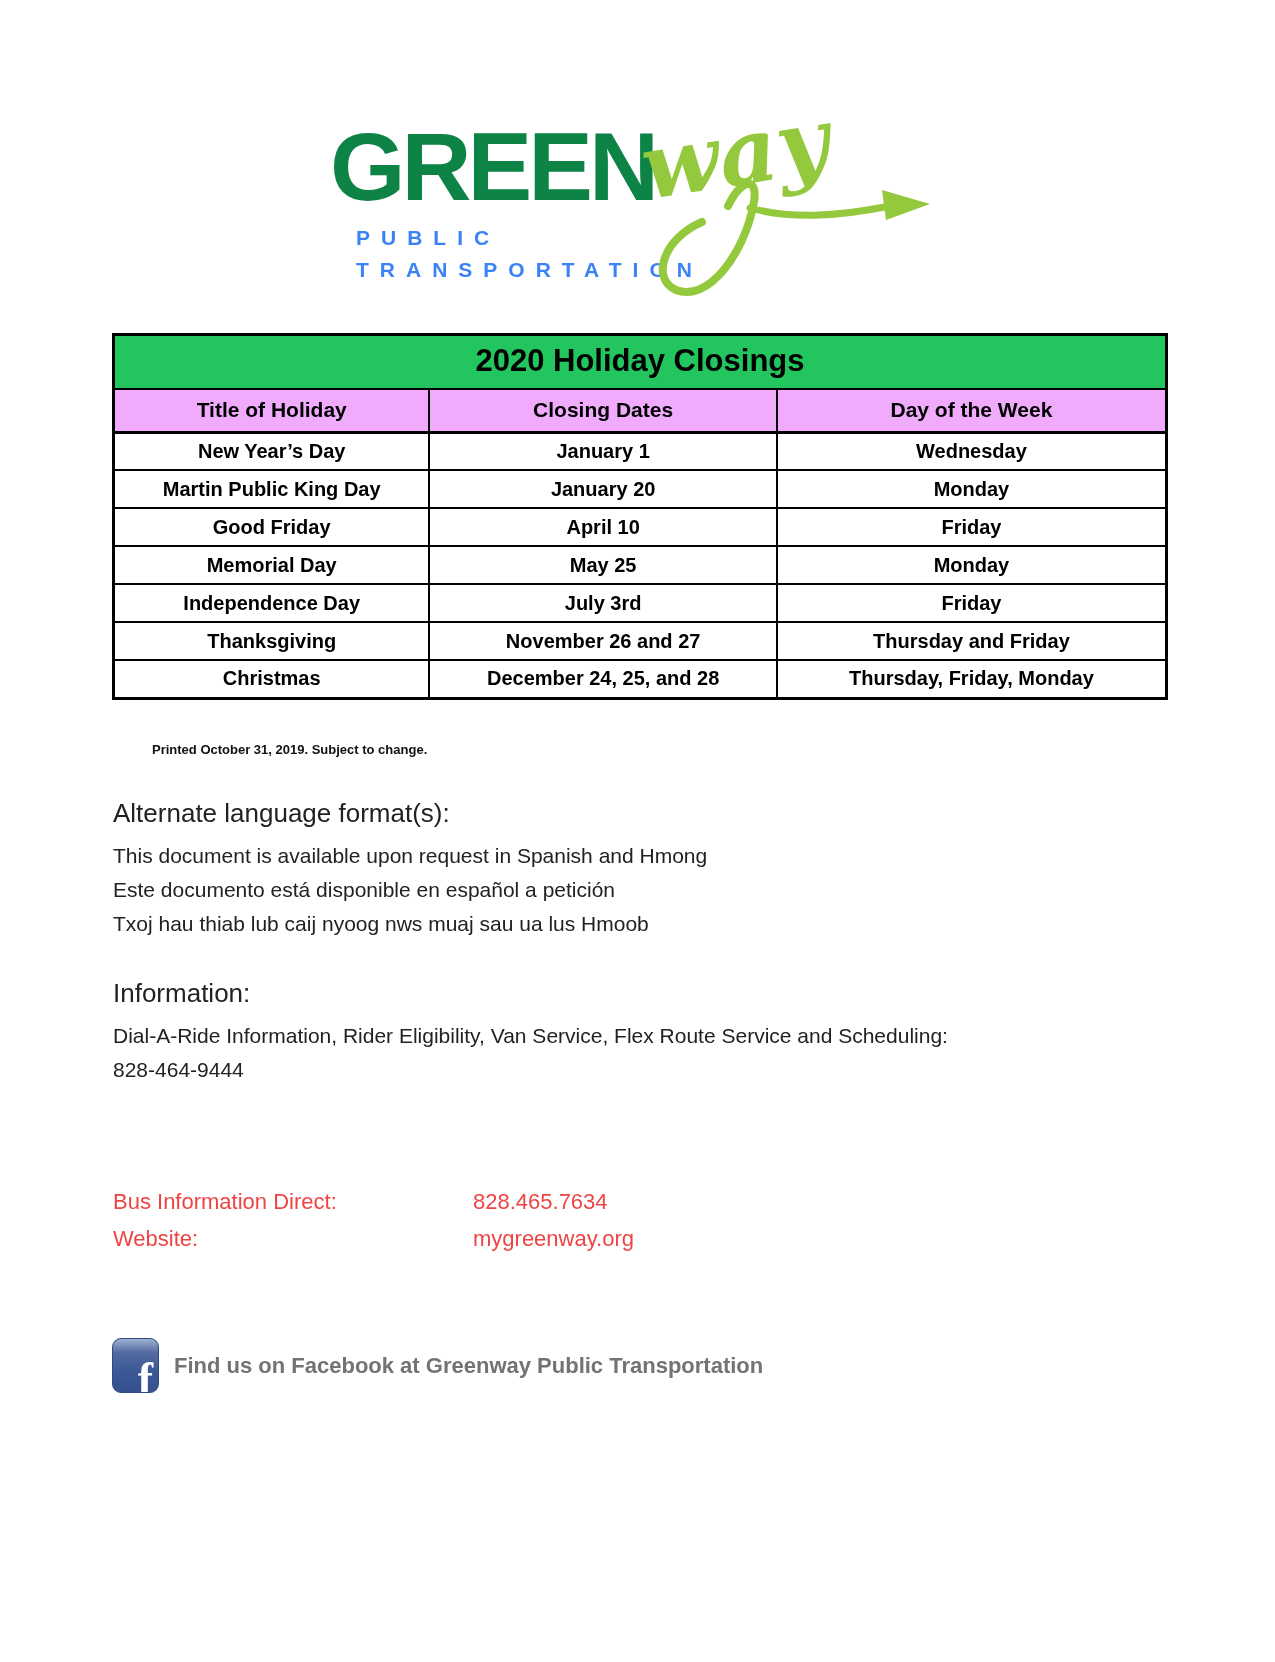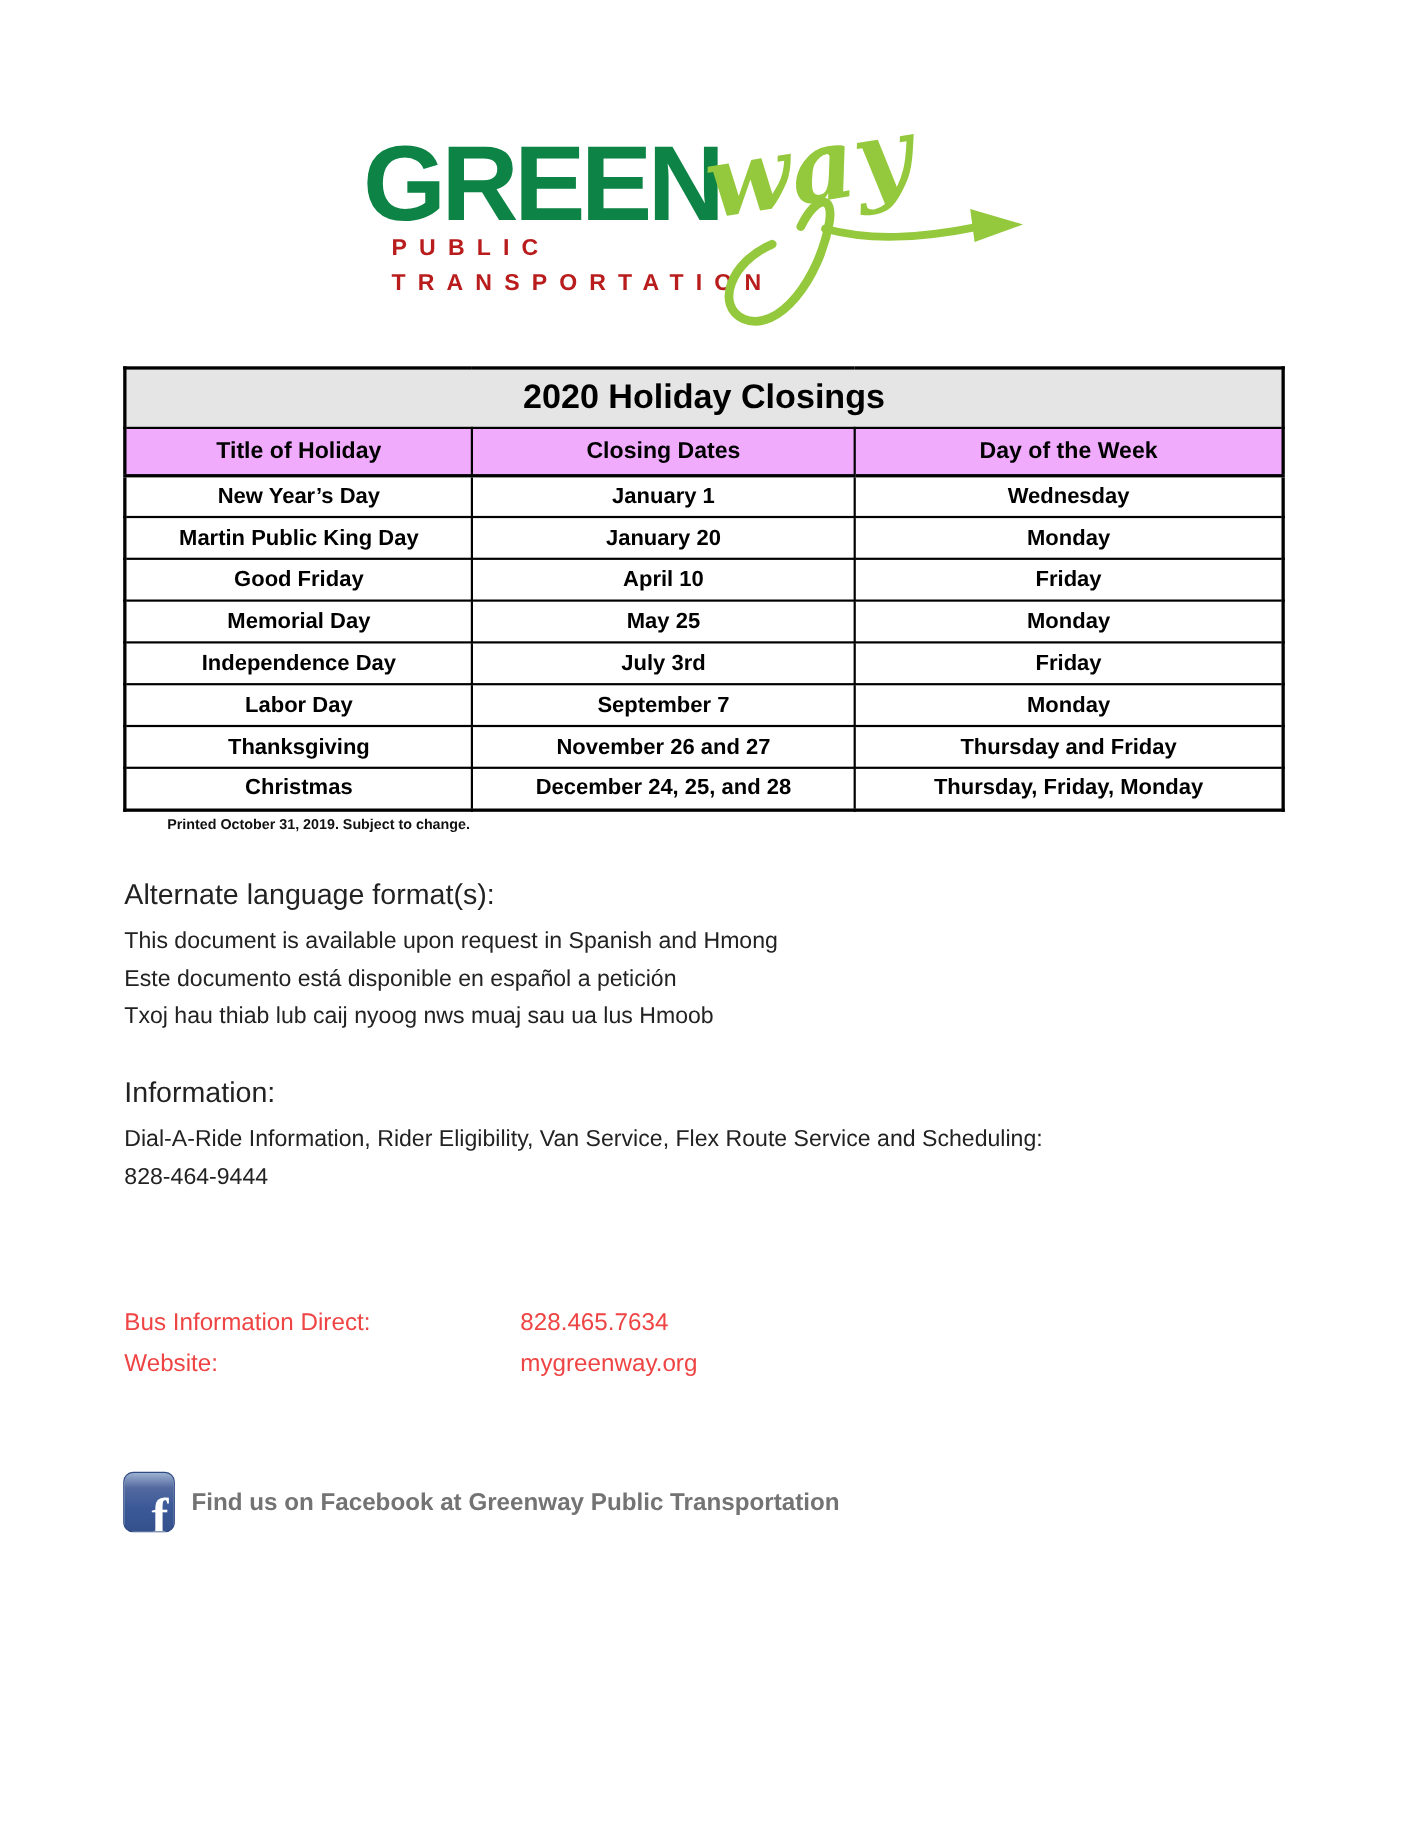--- a/index.html
+++ b/index.html
@@ -14,36 +14,36 @@
   .logo-top { display:flex; align-items:flex-start; white-space:nowrap; }
   .logo-green {
     font-size:97px; font-weight:bold; letter-spacing:-4px;
     color:#0d8446; line-height:1; display:inline-block;
   }
   .logo-way {
     font-family:"DejaVu Serif", serif; font-style:italic; font-weight:bold;
     font-size:90px; line-height:1; color:#94c93d; display:inline-block;
     margin-left:-14px; transform:rotate(-9deg); position:relative; top:-10px;
   }
-  .logo-sub { margin-left:26px; margin-top:0px; color:#b91c1c; font-weight:bold;
+  .logo-sub { margin-left:26px; margin-top:12px; color:#3b82f6; font-weight:bold;
               font-size:21px; letter-spacing:11px; line-height:1; }
   .logo-sub-line2 { margin-top:11px; }
   .swoosh { position:absolute; left:0; top:0; width:640px; height:205px; pointer-events:none; }
 
   
   .holiday-table {
     position:absolute; left:112px; top:333px; width:1056px;
     border-collapse:collapse; text-align:center; color:#000; font-weight:bold;
     border:3px solid #000;
   }
   .holiday-table col.c1 { width:30%; }
   .holiday-table col.c2 { width:33%; }
   .holiday-table col.c3 { width:37%; }
   .holiday-table th, .holiday-table td { border:2px solid #000; }
-  .title-cell { background:#e5e5e5; font-size:31px; padding:7px 0 9px 0; }
+  .title-cell { background:#22c55e; font-size:31px; padding:7px 0 9px 0; }
   .header-row th { background:#f0abfc; font-size:21px; height:43px; border-bottom:3px solid #000; }
   .holiday-table td { font-size:20px; height:38px; padding:0 4px; }
 
   .footnote { position:absolute; left:120px; top:742px; font-size:13px; font-weight:bold; color:#111;padding-left:32px; }
 
   
   .section-heading { font-size:26px; color:#222; }
   .body-line { font-size:21px; color:#222; line-height:34px; }
 
   .alt-lang { position:absolute; left:113px; top:798px; width:1000px; }
@@ -126,25 +126,20 @@
         <td>Memorial Day</td>
         <td>May 25</td>
         <td>Monday</td>
       </tr>
       <tr>
         <td>Independence Day</td>
         <td>July 3rd</td>
         <td>Friday</td>
       </tr>
       <tr>
-        <td>Labor Day</td>
-        <td>September 7</td>
-        <td>Monday</td>
-      </tr>
-      <tr>
         <td>Thanksgiving</td>
         <td>November 26 and 27</td>
         <td>Thursday and Friday</td>
       </tr>
       <tr>
         <td>Christmas</td>
         <td>December 24, 25, and 28</td>
         <td>Thursday, Friday, Monday</td>
       </tr>
     </tbody>

